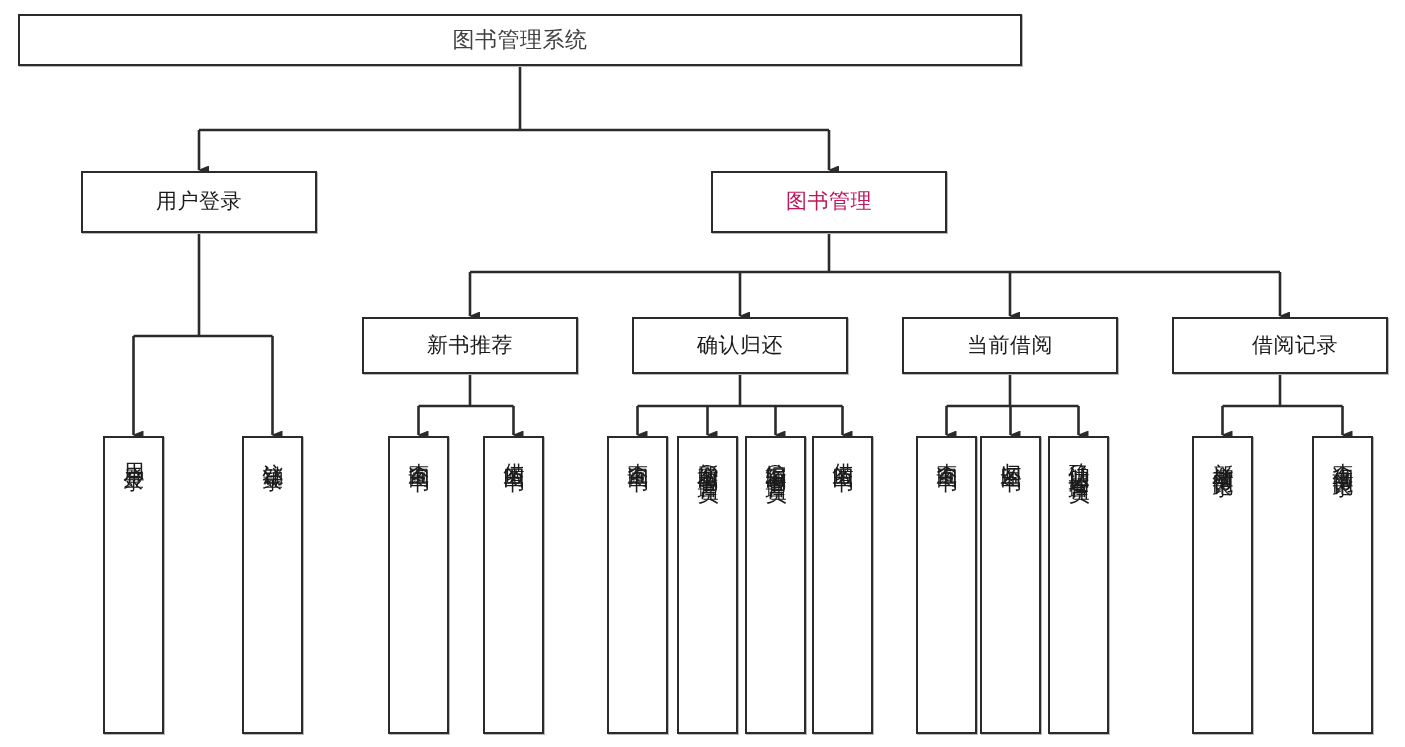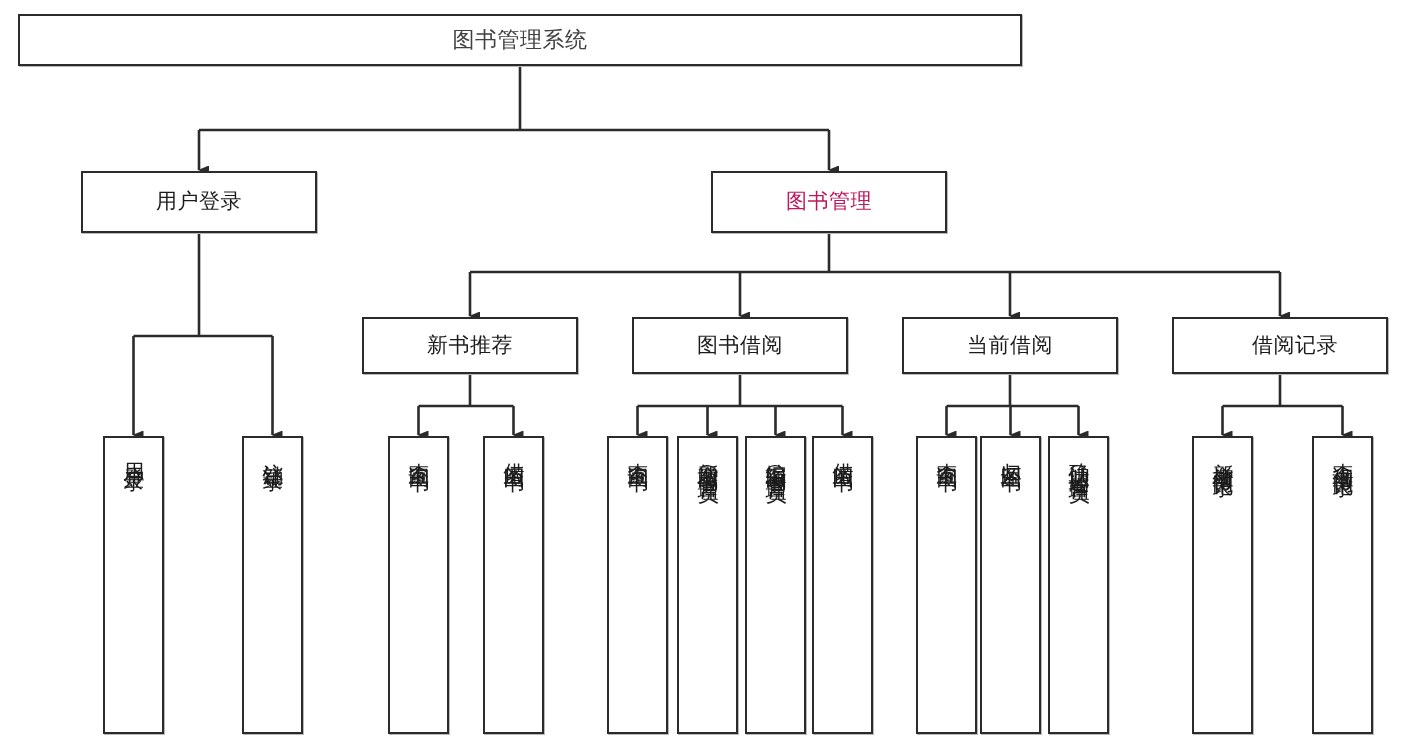--- a/index.html
+++ b/index.html
@@ -129,21 +129,21 @@
       <div class="node horizontal" id="node-login" style="left: 81px; top: 171px; width: 236px; height: 62px; border-color: rgb(43, 43, 43); background: rgb(255, 255, 255);">
         <span class="node-label" style="color: rgb(27, 27, 27);">用户登录</span>
       </div>
       <div class="node horizontal" id="node-bookmgmt" style="left: 711px; top: 171px; width: 236px; height: 62px; border-color: rgb(43, 43, 43); background: rgb(255, 255, 255);">
         <span class="node-label" style="color: #be185d;">图书管理</span>
       </div>
       <div class="node horizontal" id="node-newbook" style="left: 362px; top: 317px; width: 216px; height: 57px; border-color: rgb(43, 43, 43); background: rgb(255, 255, 255);">
         <span class="node-label" style="color: rgb(27, 27, 27);">新书推荐</span>
       </div>
       <div class="node horizontal" id="node-borrow" style="left: 632px; top: 317px; width: 216px; height: 57px; border-color: rgb(43, 43, 43); background: rgb(255, 255, 255);">
-        <span class="node-label" style="color: rgb(27, 27, 27);">图书借阅</span>
+        <span class="node-label" style="color: rgb(27, 27, 27);">确认归还</span>
       </div>
       <div class="node horizontal" id="node-current" style="left: 902px; top: 317px; width: 216px; height: 57px; border-color: rgb(43, 43, 43); background: rgb(255, 255, 255);">
         <span class="node-label" style="color: rgb(27, 27, 27); text-align: right;">当前借阅</span>
       </div>
       <div class="node horizontal" id="node-records" style="left: 1172px; top: 317px; width: 216px; height: 57px; border-color: rgb(43, 43, 43); background: rgb(255, 255, 255); padding-left: 30px;">
         <span class="node-label" style="color: rgb(27, 27, 27);">借阅记录</span>
       </div>
       <div class="node vertical" id="node-leaf-1" style="left: 103px; top: 436px; width: 61px; height: 298px; border-color: rgb(43, 43, 43); background: rgb(255, 255, 255);">
         <span class="node-label" style="color: rgb(27, 27, 27);">用户登录</span>
       </div>

